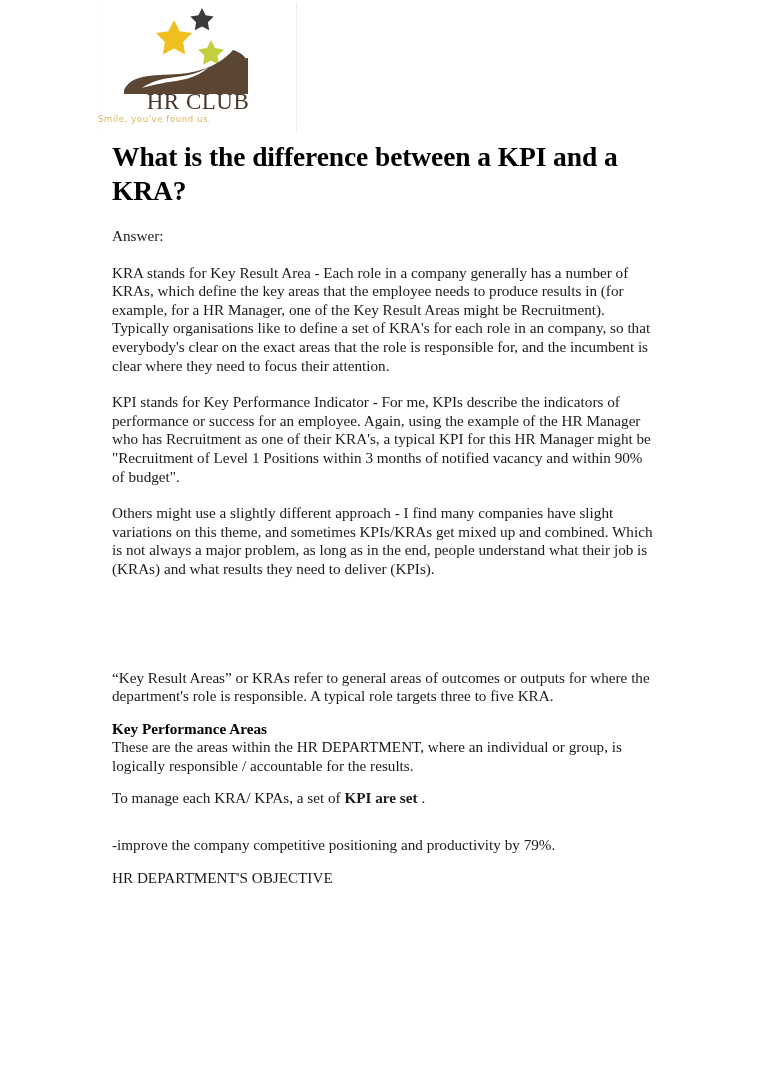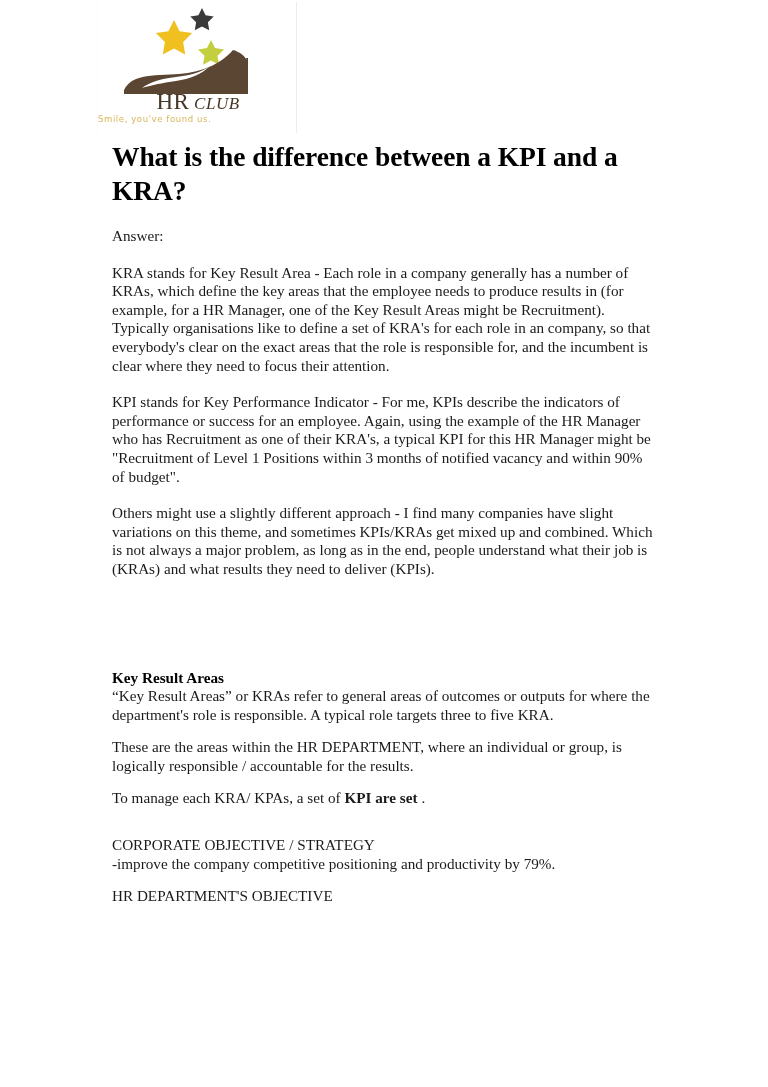--- a/index.html
+++ b/index.html
@@ -53,22 +53,21 @@
     width: 200px;
     text-align: center;
     font-family: "Liberation Serif", "DejaVu Serif", serif;
     font-size: 23px;
     letter-spacing: 0.5px;
     color: #463727;
     line-height: 1;
     white-space: nowrap;
   }
   .logo-wordmark .sm {
-    font-size: 17px;
-    font-style: italic;
+    font-size: 23px;
   }
   .logo-tagline {
     position: absolute;
     left: 0;
     top: 113px;
     width: 200px;
     font-family: "DejaVu Sans", "Liberation Sans", sans-serif;
     font-size: 8.5px;
     letter-spacing: 0.6px;
     color: #d9b55a;
@@ -153,37 +152,36 @@
     <p class="para">KRA stands for Key Result Area - Each role in a company generally has a number of KRAs, which define the key areas that the employee needs to produce results in (for example, for a HR Manager, one of the Key Result Areas might be Recruitment). Typically organisations like to define a set of KRA's for each role in an company, so that everybody's clear on the exact areas that the role is responsible for, and the incumbent is clear where they need to focus their attention.</p>
 
     <div class="spacer-para"></div>
     <p class="para">KPI stands for Key Performance Indicator - For me, KPIs describe the indicators of performance or success for an employee. Again, using the example of the HR Manager who has Recruitment as one of their KRA's, a typical KPI for this HR Manager might be "Recruitment of Level 1 Positions within 3 months of notified vacancy and within 90% of budget".</p>
 
     <div class="spacer-para"></div>
     <p class="para">Others might use a slightly different approach - I find many companies have slight variations on this theme, and sometimes KPIs/KRAs get mixed up and combined. Which is not always a major problem, as long as in the end, people understand what their job is (KRAs) and what results they need to deliver (KPIs).</p>
 
     <div class="spacer-big"></div>
 
-    <h3 class="sec-head">Key Result Areas</h3>
     <p class="para">“Key Result Areas” or KRAs refer to general areas of outcomes or outputs for where the department's role is responsible. A typical role targets three to five KRA.</p>
 
     <div class="spacer-small"></div>
 
+    <h3 class="sec-head">Key Performance Areas</h3>
     <p class="para">These are the areas within the HR DEPARTMENT, where an individual or group, is logically responsible / accountable for the results.</p>
 
     <div class="spacer-small"></div>
 
     <p class="para"><span>To manage each KRA/ KPAs, a set of </span><span class="b">KPI are set</span><span> .</span></p>
 
     <div class="spacer-small"></div>
 
 
     <div class="spacer-small"></div>
 
-    <p class="para">CORPORATE OBJECTIVE / STRATEGY</p>
     <p class="para">-improve the company competitive positioning and productivity by 79%.</p>
 
     <div class="spacer-small"></div>
 
     <p class="para">HR DEPARTMENT'S OBJECTIVE</p>
 
   </div>
 </div>
 
 </body></html>

